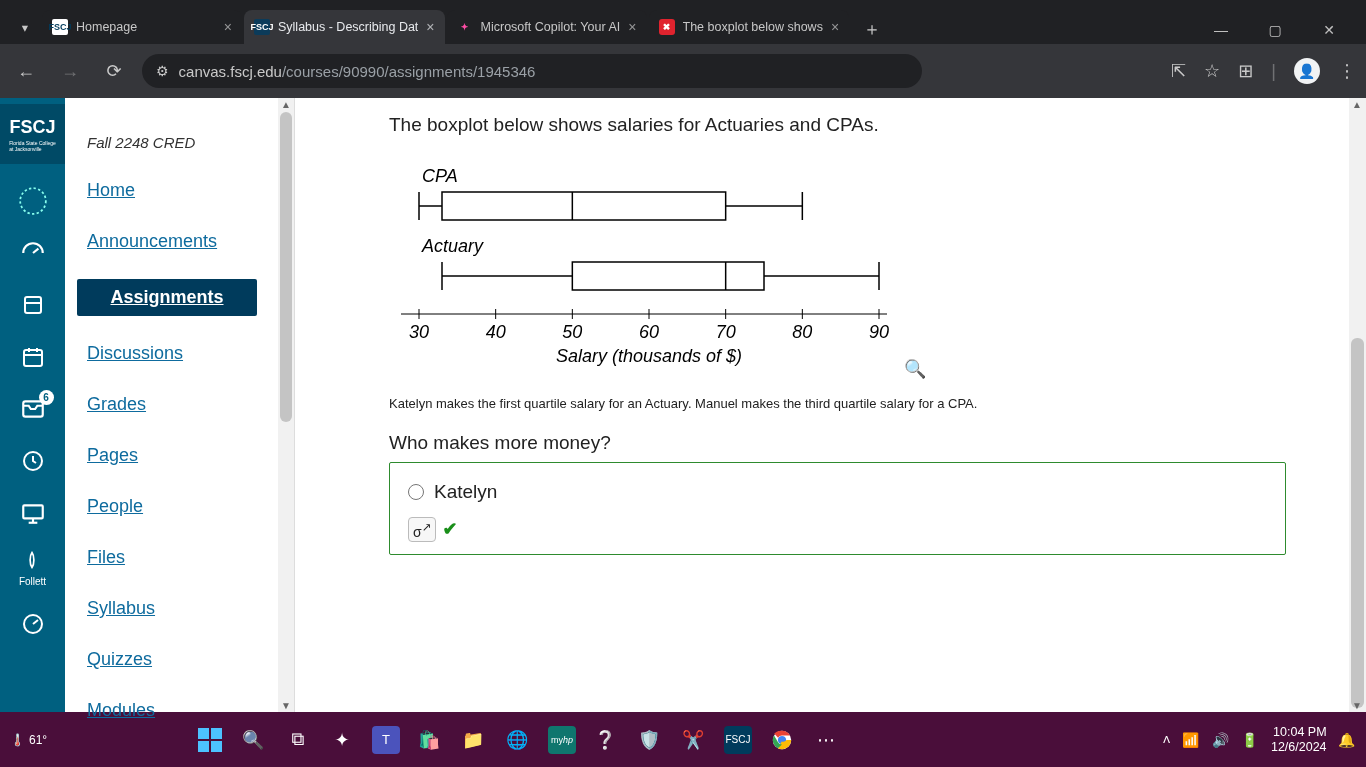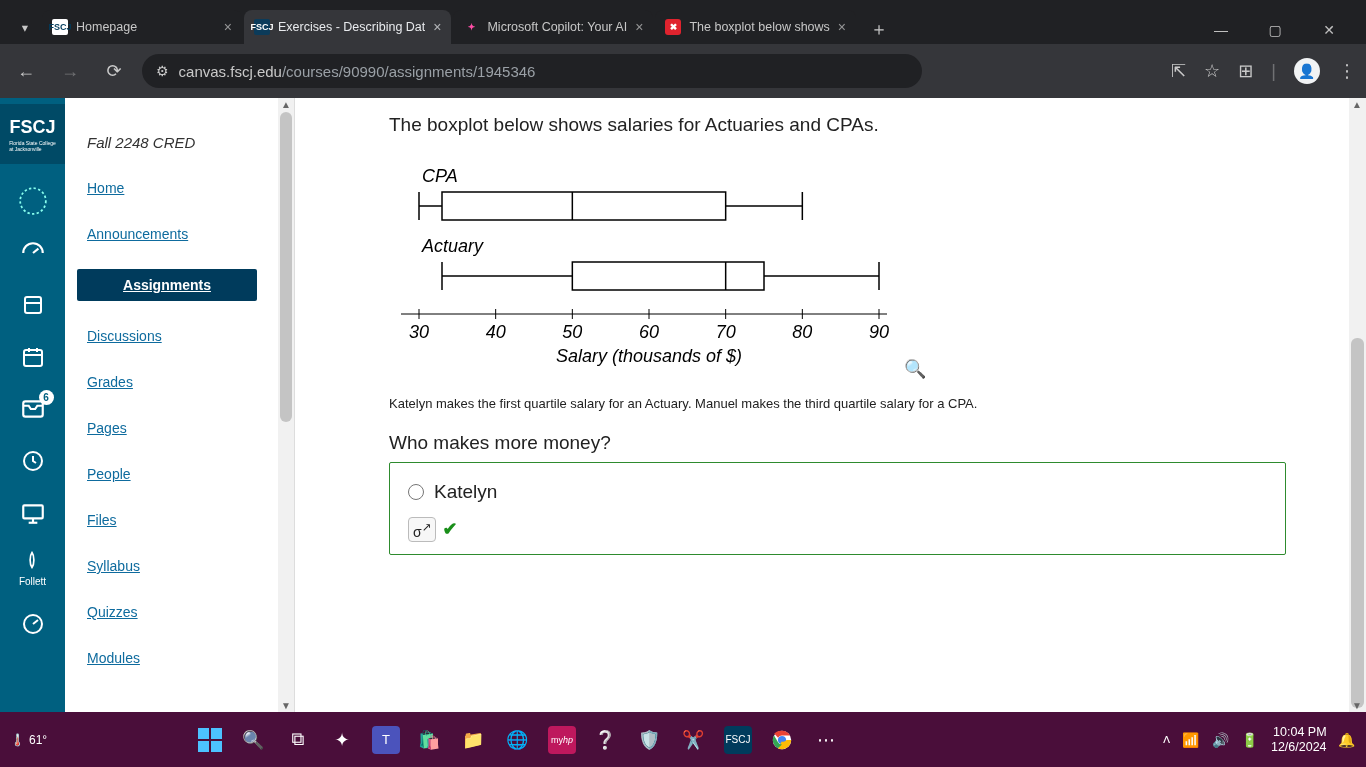--- a/index.html
+++ b/index.html
@@ -33,21 +33,21 @@
 .gnav .logo { width:65px; height:60px; background:#004a66; display:flex; flex-direction:column; align-items:center; justify-content:center; font-weight:bold; font-size:18px; }
 .gnav .logo small { font-size:5px; font-weight:normal; margin-top:2px; }
 .gnav .gicon { width:30px; height:30px; display:flex; align-items:center; justify-content:center; font-size:20px; position:relative; }
 .gnav .gicon.circ svg { width:28px; height:28px; }
 .gnav .badge { position:absolute; top:-4px; right:-6px; background:#fff; color:#006080; border-radius:50%; width:15px; height:15px; font-size:10px; display:flex; align-items:center; justify-content:center; font-weight:bold; }
 .gnav .lbl { font-size:10px; margin-top:2px; }
 
 
 .cnav { width:230px; background:#fff; border-right:1px solid #ddd; padding:22px 12px 0 22px; position:relative;}
 .cnav .term { font-style:italic; font-size:15px; color:#333; margin:14px 0 26px 0;}
-.cnav a { display:block; color:#0e6b9e; text-decoration:underline; font-size:14px; margin-bottom:24px; padding:3px 0;}
+.cnav a { display:block; color:#0e6b9e; text-decoration:underline; font-size:18px; margin-bottom:24px; padding:3px 0;}
 .cnav a.active { background:#003b5c; color:#fff; font-weight:bold; padding:8px 10px; margin-left:-10px; width:180px; border-radius:2px;text-align:center;}
 .cnav-scroll { position:absolute; right:0; top:0; width:16px; height:100%; background:#f1f1f1;}
 .cnav-scroll .thumb { position:absolute; left:2px; top:14px; width:12px; height:310px; background:#c4c4c4; border-radius:6px;}
 .cnav-scroll .arr { position:absolute; left:3px; font-size:10px; color:#666;}
 .cnav-scroll .arr.up{ top:1px;} .cnav-scroll .arr.dn{ bottom:1px;}
 
 
 .main { flex:1; padding:16px 80px 20px 94px; color:#222; font-size:18px; overflow:hidden; position:relative;}
 .main p.intro { font-size:19px; margin-bottom:18px;}
 .main p.desc { font-size:13px; line-height:1.5; margin:20px 0 12px;}
@@ -89,21 +89,21 @@
 <div class="chrome-top">
   <div class="tabdrop">▾</div>
 
   <div class="tab">
     <span class="favicon" style="background:#fff;color:#003b5c;">FSCJ</span>
     <span class="title">Homepage</span>
     <span class="closex">×</span>
   </div>
   <div class="tab active">
     <span class="favicon" style="background:#0b3b5a;color:#fff;">FSCJ</span>
-    <span class="title">Exercises - Describing Dat</span>
+    <span class="title">Syllabus - Describing Dat</span>
     <span class="closex">×</span>
   </div>
   <div class="tab">
     <span class="favicon" style="color:#ff4da6;">✦</span>
     <span class="title">Microsoft Copilot: Your AI</span>
     <span class="closex">×</span>
   </div>
   <div class="tab">
     <span class="favicon" style="background:#e0232e;color:#fff;border-radius:3px;">✖</span>
     <span class="title">The boxplot below shows</span>
@@ -293,21 +293,21 @@
           <span></span>
         </div>
       </div>
     <div class="ticon">🔍</div>
     <div class="ticon">⧉</div>
     <div class="ticon">✦</div>
     <div class="ticon" style="background:#4b53bc;color:#fff;font-size:13px;border-radius:4px;">T</div>
     <div class="ticon">🛍️</div>
     <div class="ticon">📁</div>
     <div class="ticon">🌐</div>
-    <div class="ticon" style="background:#be185d;color:#fff;font-size:9px;padding:0 2px;">my<i>hp</i></div>
+    <div class="ticon" style="background:#0f766e;color:#fff;font-size:9px;padding:0 2px;">my<i>hp</i></div>
     <div class="ticon">❔</div>
     <div class="ticon" style="color:#c8102e;">🛡️</div>
     <div class="ticon">✂️</div>
     <div class="ticon" style="background:#003b5c;color:#fff;font-size:10px;padding:0 2px;">FSCJ</div>
     <div class="ticon">
       <svg width="22" height="22" viewBox="0 0 24 24">
           <circle cx="12" cy="12" r="10" fill="#fff"></circle>
           <circle cx="12" cy="12" r="4.5" fill="#4285f4"></circle>
           <path d="M12 2a10 10 0 0 1 8.66 5H12a5 5 0 0 0-4.33 2.5L3.5 5A10 10 0 0 1 12 2z" fill="#ea4335"></path>
           <path d="M22 12a10 10 0 0 1-14.5 8.94l4.17-7.22A5 5 0 0 0 17 12h5z" fill="#fbbc05"></path>

